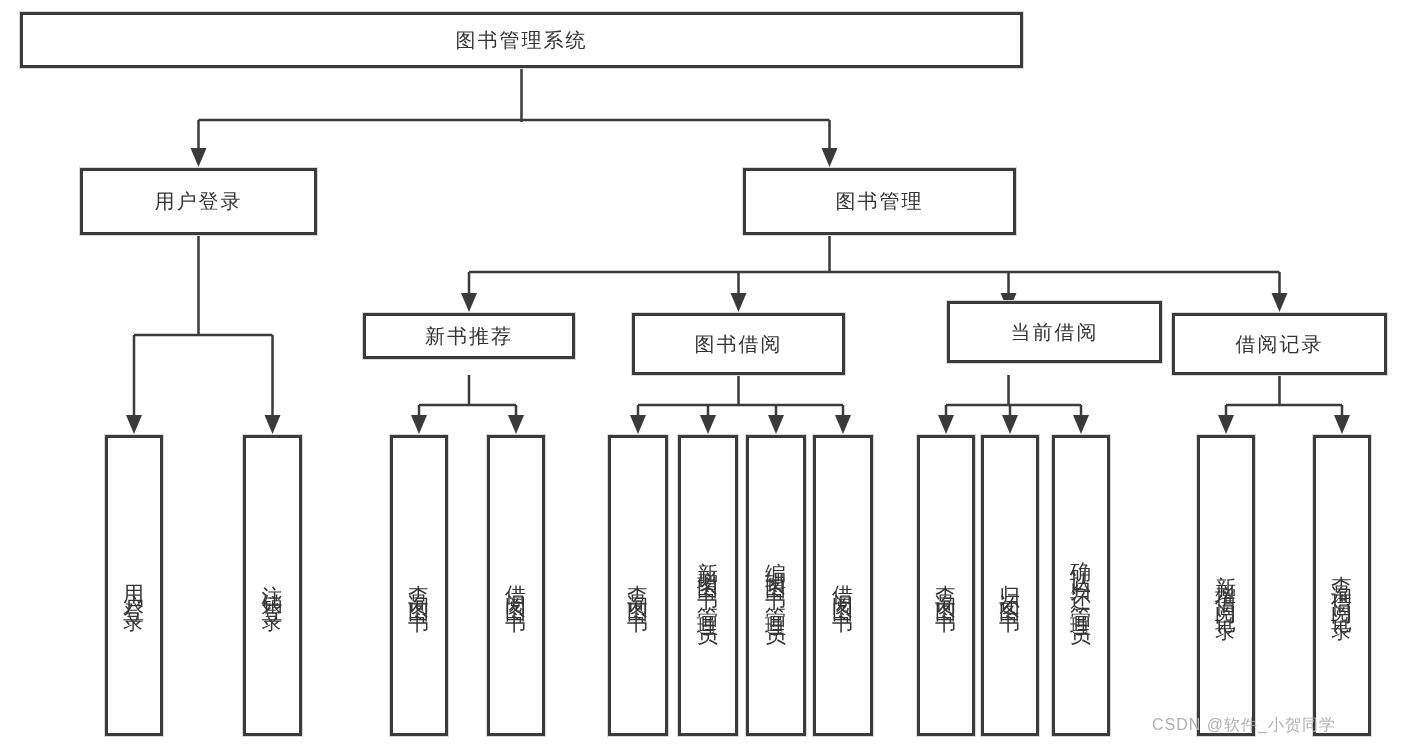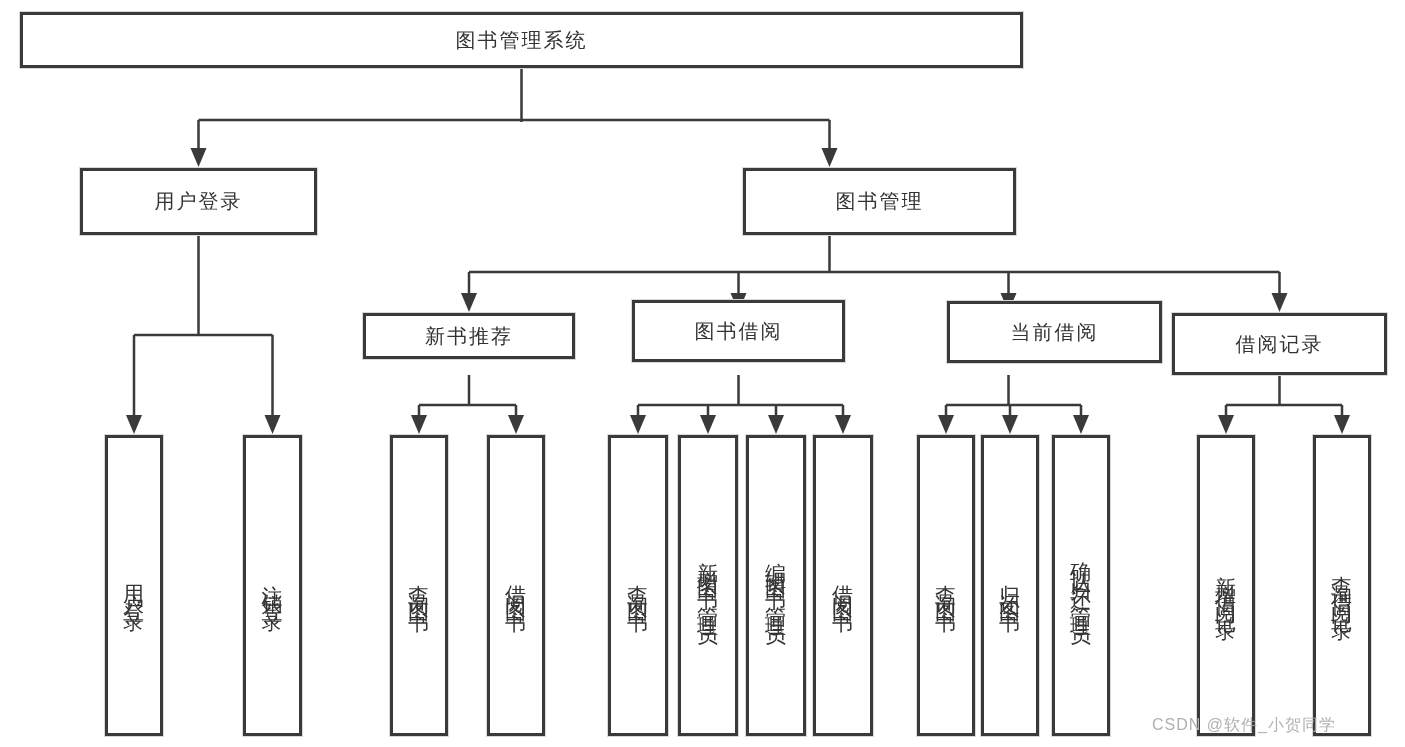--- a/index.html
+++ b/index.html
@@ -118,21 +118,21 @@
   <div class="box h" style="left:80px;top:168px;width:237px;height:67px;">
     <span>用户登录</span>
   </div>
   <div class="box h" style="left:711px;top:168px;width:273px;height:67px;margin-left:32px;">
     <span>图书管理</span>
   </div>
 
   <div class="box h" style="left:363px;top:313px;width:212px;height:46px;">
     <span>新书推荐</span>
   </div>
-  <div class="box h" style="left:632px;top:300px;width:213px;height:62px;">
+  <div class="box h" style="left:632px;top:313px;width:213px;height:62px;">
     <span>图书借阅</span>
   </div>
   <div class="box h" style="left:901px;top:301px;width:215px;height:62px;margin-left:46px;">
     <span>当前借阅</span>
   </div>
   <div class="box h" style="left:1172px;top:313px;width:215px;height:62px;">
     <span>借阅记录</span>
   </div>
 
   <div class="box v" style="left:105px;width:58px;">

